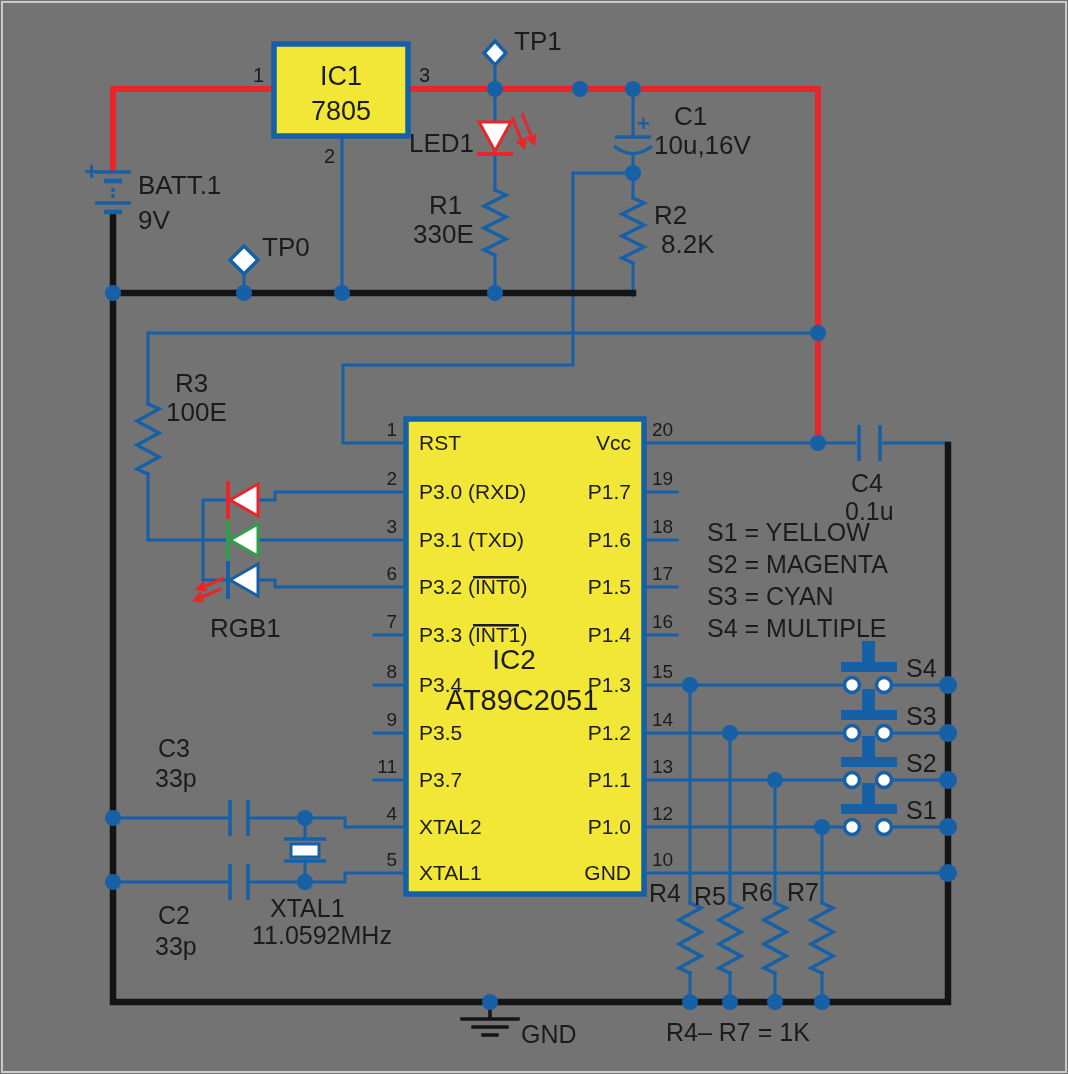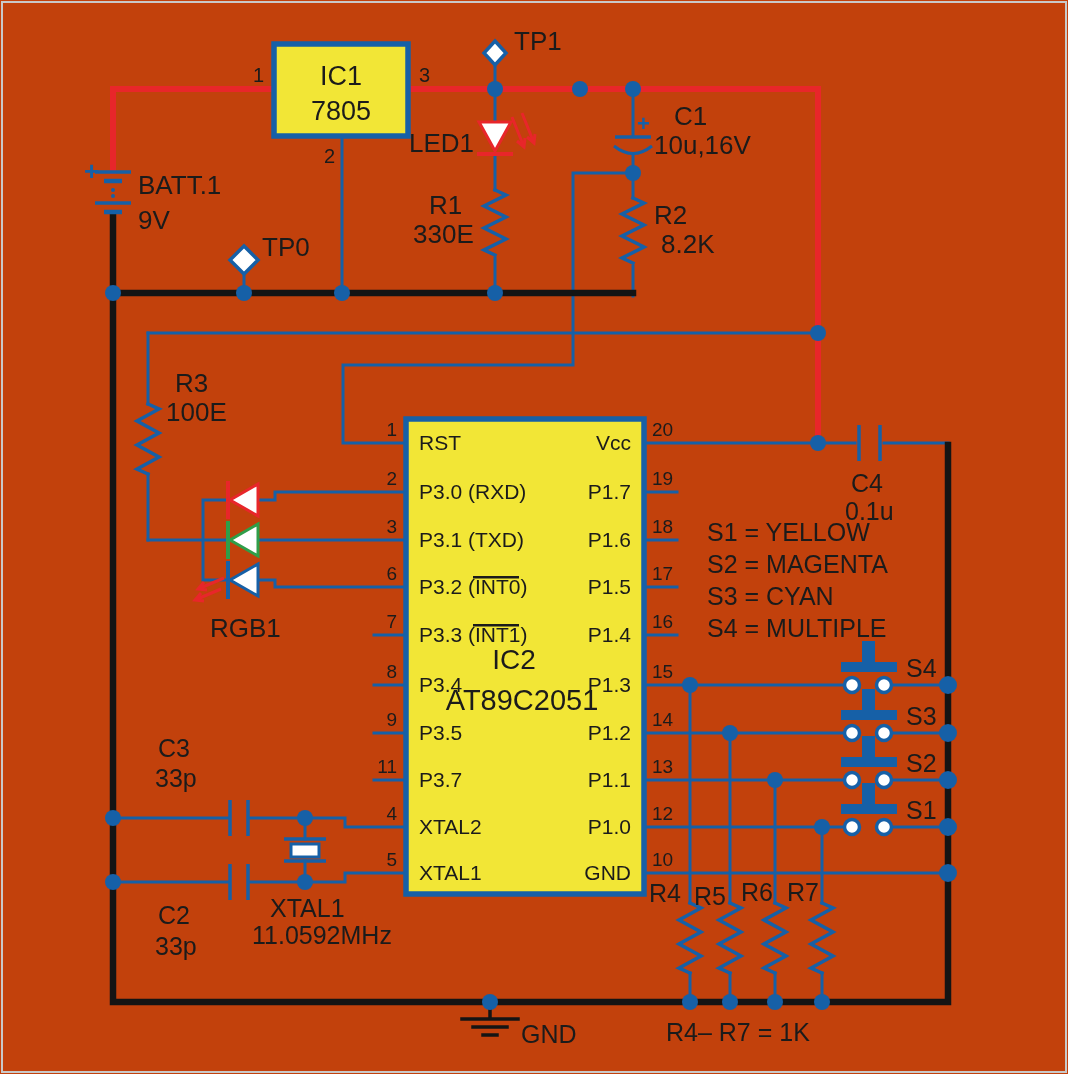--- a/index.html
+++ b/index.html
@@ -1,16 +1,16 @@
 <!DOCTYPE html>
 <html><head>
 <meta charset="utf-8">
 <style>
   html,body{margin:0;padding:0;background:#fff;}
-  #stage{position:relative;width:1068px;height:1074px;background:#c2410c;overflow:hidden;}
+  #stage{position:relative;width:1068px;height:1074px;background:#737373;overflow:hidden;}
   #frame{position:absolute;left:1px;top:1px;right:1px;bottom:1px;border:2px solid #c9c9c9;pointer-events:none;}
   svg text{font-family:"Liberation Sans","DejaVu Sans",sans-serif;fill:#1b1b1b;}
   .f19{font-size:19px}.f20{font-size:20px}.f21{font-size:21px}.f25{font-size:25px}.f26{font-size:26px}
   .f27{font-size:27px}.f28{font-size:28px}.f29{font-size:29px}
   .mid{text-anchor:middle}.end{text-anchor:end}
   .plus{fill:#1660a7;font-weight:bold}
   .wb{stroke:#1660a7;stroke-width:3;fill:none;stroke-linecap:square}
   .wb2{stroke:#1660a7;stroke-width:3.5;fill:none;stroke-linecap:square}
   .wr{stroke:#e8262a;stroke-width:6;fill:none;stroke-linecap:square;stroke-linejoin:miter}
   .wk{stroke:#141414;stroke-width:6.5;fill:none;stroke-linecap:square;stroke-linejoin:miter}

